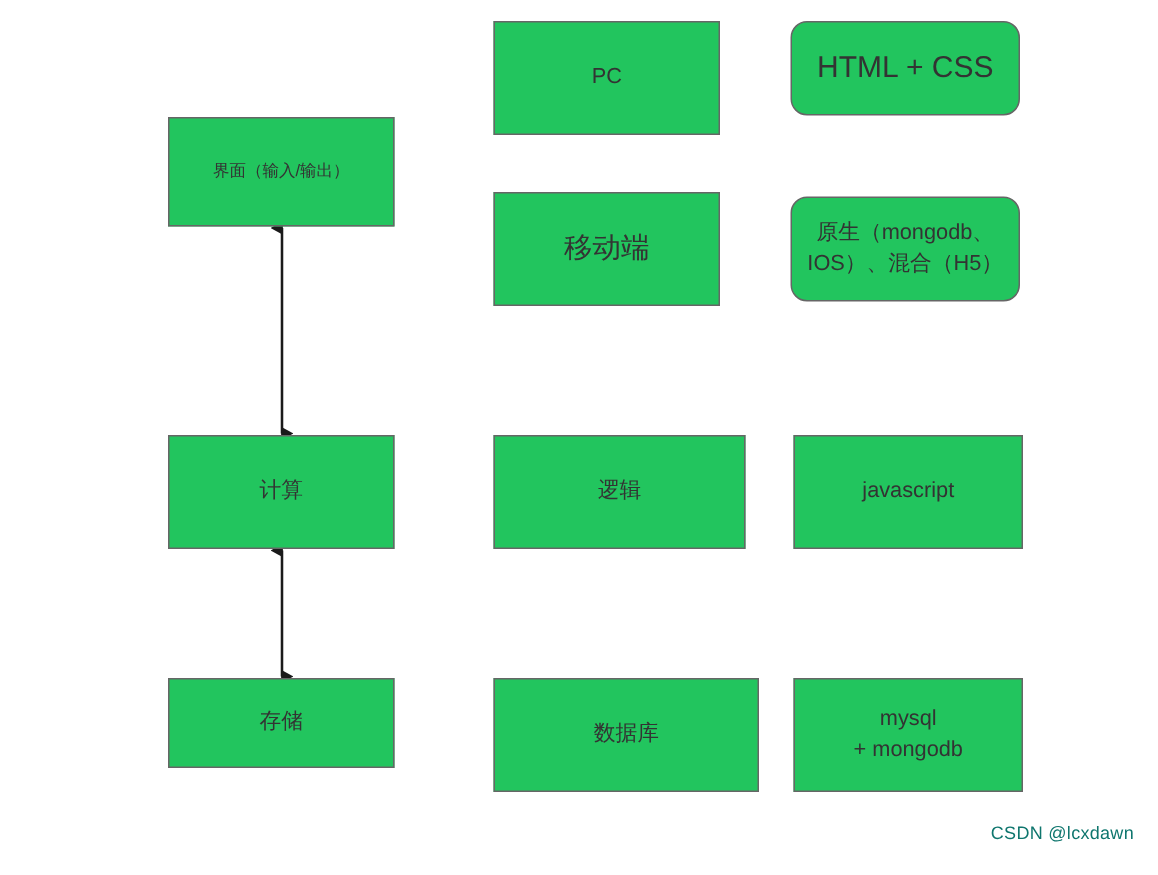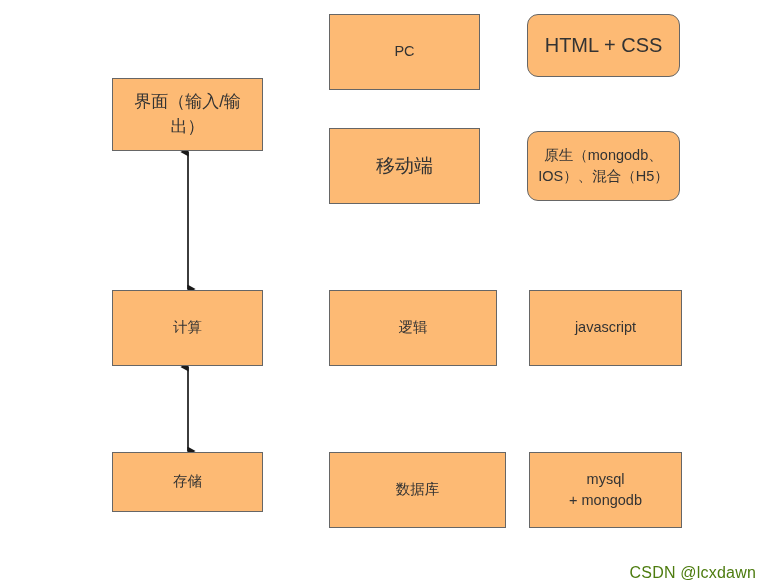--- a/index.html
+++ b/index.html
@@ -20,21 +20,21 @@
     position: absolute;
     left: 0;
     top: 0;
     width: 772px;
     height: 583px;
   }
 
   .node {
     position: absolute;
     box-sizing: border-box;
-    background: #fdba74;
+    background: #22c55e;
     border: 1.4px solid #666666;
     display: flex;
     align-items: center;
     justify-content: center;
     text-align: center;
     line-height: 1.45;
     color: #333333;
     -webkit-font-smoothing: antialiased;
   }
 
@@ -42,21 +42,21 @@
     display: block;
     white-space: pre-line;
     padding: 0 6px;
   }
 
   .node.rounded {
     border-radius: 11px;
   }
 
   
-  .n-interface { left: 112px; top: 78px;  width: 151px; height: 73px; font-size: 17px; }
+  .n-interface { left: 112px; top: 78px;  width: 151px; height: 73px; font-size: 11px; }
   .n-compute   { left: 112px; top: 290px; width: 151px; height: 76px; font-size: 14.5px; }
   .n-storage   { left: 112px; top: 452px; width: 151px; height: 60px; font-size: 14.5px; }
 
   
   .n-pc        { left: 329px; top: 14px;  width: 151px; height: 76px; font-size: 14.5px; }
   .n-mobile    { left: 329px; top: 128px; width: 151px; height: 76px; font-size: 19px; }
   .n-logic     { left: 329px; top: 290px; width: 168px; height: 76px; font-size: 14.5px; }
   .n-database  { left: 329px; top: 452px; width: 177px; height: 76px; font-size: 14.5px; justify-content: center; }
 
   
@@ -70,23 +70,23 @@
     position: absolute;
     left: 0; top: 0;
     width: 772px; height: 583px;
     pointer-events: none;
   }
 
   
   .watermark {
     position: absolute;
     right: 16px;
-    bottom: 1px;
-    font-size: 16px;
-    color: #4d7c0f;
+    bottom: 21px;
+    font-size: 12px;
+    color: #0f766e;
     letter-spacing: 0.2px;
     white-space: nowrap;
   }
 </style>
 </head>
 <body>
 
 <div id="canvas">
 
   <svg class="arrow-layer" width="772" height="583" viewBox="0 0 772 583" xmlns="http://www.w3.org/2000/svg">

